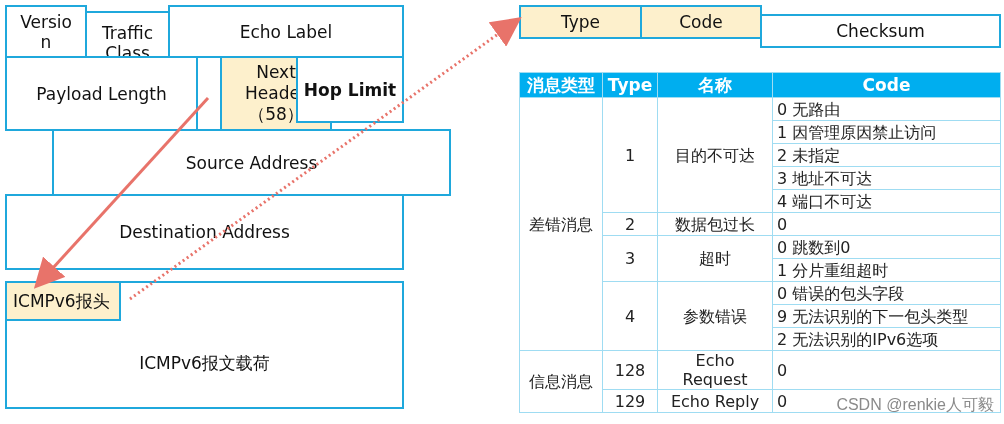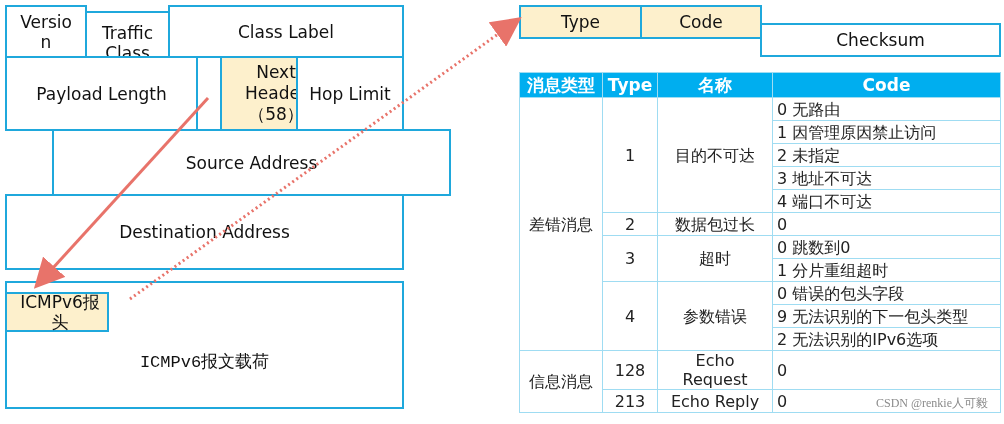--- a/index.html
+++ b/index.html
@@ -10,54 +10,54 @@
           display:flex; align-items:center; justify-content:center; text-align:center;
           font-size:17px; line-height:20px; background:#fff; }
   .hl { background:#fdf0cc; }
   .tbl { position:absolute; left:519px; top:72px; width:482px; border-collapse:collapse;
          font-size:16px;border-radius:11px; }
   .tbl th { background:#00aeef; color:#fff; font-weight:bold; height:24px; padding:0;
             border:1px solid #9fdcf2; font-size:17px; }
   .tbl td { border:1px solid #9fdcf2; padding:0 4px; height:22px; line-height:21px;
             color:#222; }
   .tbl td.c { text-align:center; }
-  .watermark { position:absolute; right:16px; top:395px; font-size:12px; color:#8a8a8a;
-               font-family:Liberation Serif, serif; }
+  .watermark { position:absolute; right:10px; top:395px; font-size:16px; color:#8a8a8a;
+               font-family:Liberation Sans, sans-serif; }
   svg.arrows { position:absolute; left:0; top:0; pointer-events:none; }
 </style>
 </head>
 <body>
 
 <div class="abs" style="left:0;top:0;width:410px;height:270px;">
   <div class="cell" style="left:5px;top:5px;width:82px;height:53px;white-space:pre-line;">Versio
 n</div>
   <div class="cell" style="left:85px;top:11px;width:85px;height:63px;white-space:pre-line;">Traffic
 Class</div>
-  <div class="cell" style="left:168px;top:5px;width:236px;height:53px;">Class Label</div>
+  <div class="cell" style="left:168px;top:5px;width:236px;height:53px;">Echo Label</div>
 
   <div class="cell" style="left:5px;top:56px;width:193px;height:75px;">Payload Length</div>
   <div class="cell hl" style="left:220px;top:56px;width:112px;height:75px;white-space:pre-line;line-height:21px;">Next
 Header
 （58）</div>
-  <div class="cell" style="left:296px;top:56px;width:108px;height:75px;">Hop Limit</div>
+  <div class="cell" style="left:296px;top:56px;width:108px;height:67px;font-weight:bold;">Hop Limit</div>
 
   <div class="cell" style="left:5px;top:129px;width:399px;height:67px;margin-left:47px;">Source Address</div>
   <div class="cell" style="left:5px;top:194px;width:399px;height:76px;">Destination Address</div>
 </div>
 
-<div class="cell" style="left:5px;top:281px;width:399px;height:128px;padding-top:36px;font-family:Liberation Mono, monospace;">
+<div class="cell" style="left:5px;top:281px;width:399px;height:128px;padding-top:36px;">
   <span>ICMPv6报文载荷</span>
 </div>
-<div class="cell hl" style="left:5px;top:292px;width:104px;height:40px;justify-content:center;padding-left:6px;">
+<div class="cell hl" style="left:5px;top:281px;width:116px;height:40px;justify-content:flex-start;padding-left:6px;">
   <span>ICMPv6报头</span>
 </div>
 
 <div class="cell hl" style="left:519px;top:5px;width:123px;height:34px;">Type</div>
 <div class="cell hl" style="left:640px;top:5px;width:122px;height:34px;">Code</div>
-<div class="cell" style="left:760px;top:23px;width:241px;height:34px;">Checksum</div>
+<div class="cell" style="left:760px;top:14px;width:241px;height:34px;">Checksum</div>
 
 <svg class="arrows" width="1004" height="424">
   <defs>
     <marker id="ah" markerWidth="10" markerHeight="10" refX="6" refY="5" orient="auto">
       <path d="M0,0 L10,5 L0,10 z" fill="#e8736a"></path>
     </marker>
   </defs>
   <line x1="208" y1="98" x2="42" y2="280" stroke="#e8736a" stroke-width="3" marker-end="url(#ah)"></line>
   <line x1="130" y1="299" x2="512" y2="24" stroke="#e8736a" stroke-width="3" stroke-dasharray="2,3" marker-end="url(#ah)"></line>
 </svg>
@@ -121,20 +121,20 @@
         <td>2 无法识别的IPv6选项</td>
       </tr>
     <tr>
       <td class="c" rowspan="2">信息消息</td>
       <td class="c">128</td>
       <td class="c" style="white-space:pre-line;line-height:19px;">Echo
 Request</td>
       <td>0</td>
     </tr>
     <tr>
-      <td class="c">213</td>
+      <td class="c">129</td>
       <td class="c">Echo Reply</td>
       <td>0</td>
     </tr>
   </tbody>
 </table>
 
 <div class="watermark">CSDN @renkie人可毅</div>
 
 </body></html>

